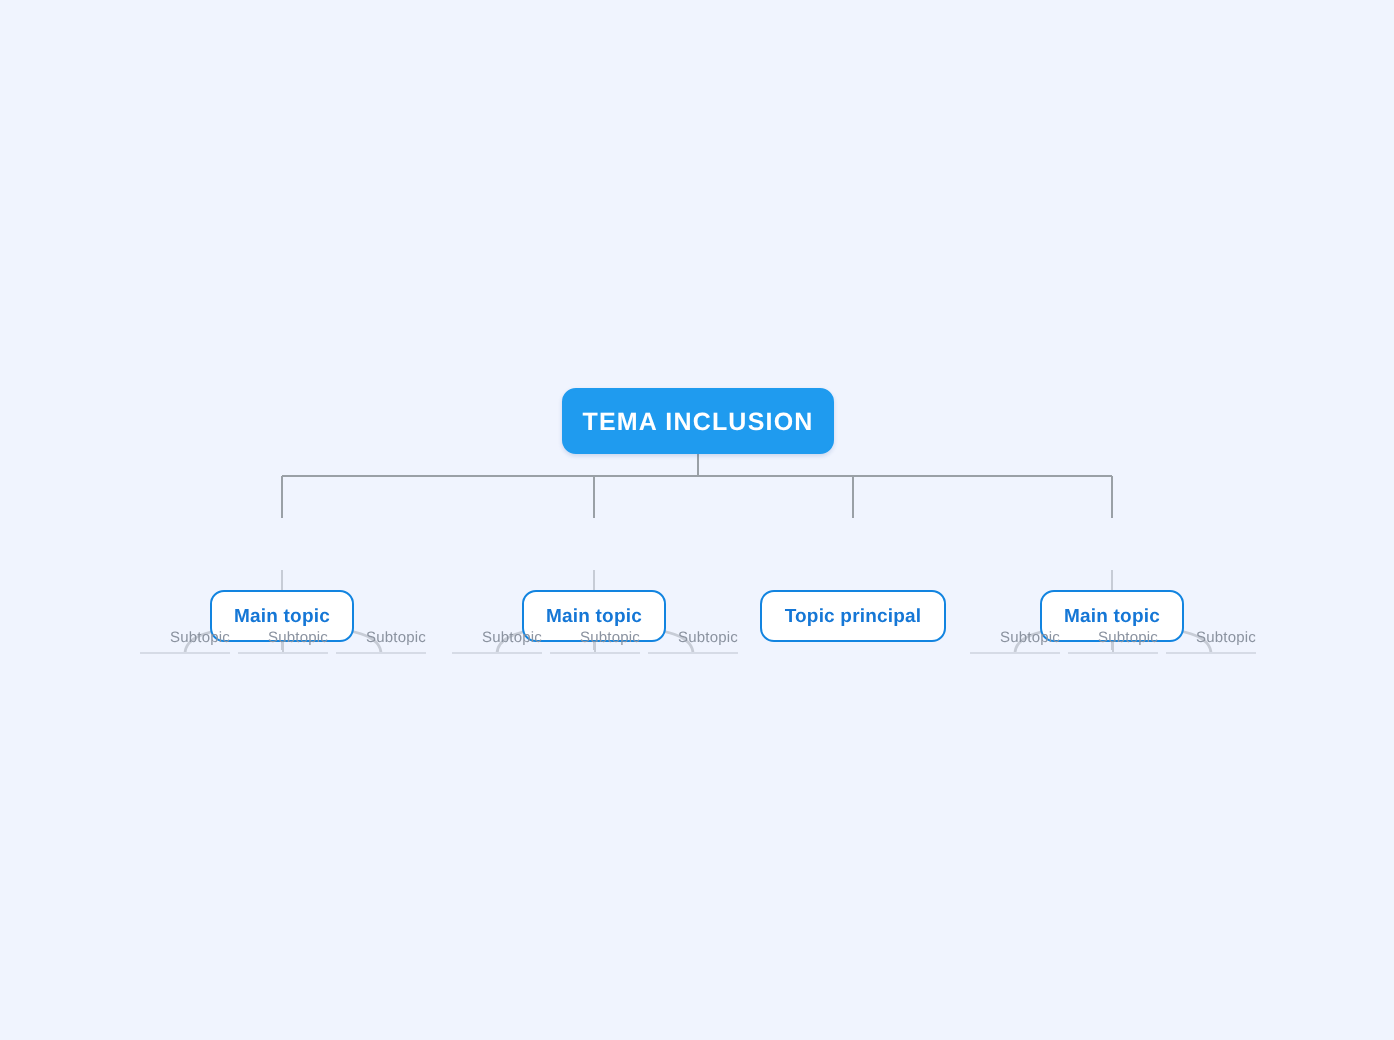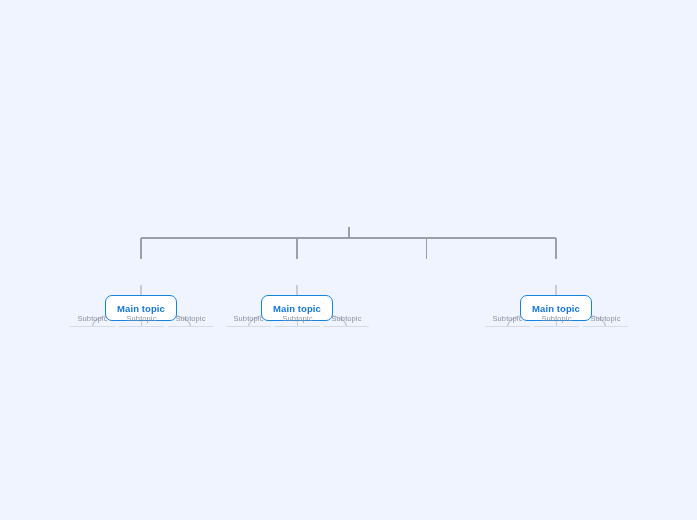--- a/index.html
+++ b/index.html
@@ -57,21 +57,21 @@
     letter-spacing: 0.1px;
     margin-top: 36px;
   }
   .node-sub {
     color: #8b93a0;
     font-size: 7.5px;
     font-weight: normal;
     letter-spacing: 0.1px;
     border-bottom: 1.5px solid #d6dbe6;
     background: transparent;
-    justify-content: center;
+    justify-content: flex-end;
     align-items: flex-start;
     padding-top: 1px;
   }
 </style>
 </head>
 <body>
 
 <div id="canvas">
   <svg id="edges" viewBox="0 0 697 520" xmlns="http://www.w3.org/2000/svg">
       <line x1="349" y1="227" x2="349" y2="238" stroke="#9aa0a6" stroke-width="1.4" shape-rendering="crispEdges"></line>
@@ -86,20 +86,23 @@
       <path d="M 297 303 C 297 317.88, 248.5 309, 248.5 327" stroke="#c7ccd6" stroke-width="1.4" fill="none"></path>
       <line x1="297" y1="303" x2="297.5" y2="327" stroke="#c7ccd6" stroke-width="1.4" shape-rendering="crispEdges"></line>
       <path d="M 297 303 C 297 317.88, 346.5 309, 346.5 327" stroke="#c7ccd6" stroke-width="1.4" fill="none"></path>
       <line x1="426.5" y1="238" x2="426.5" y2="259" stroke="#9aa0a6" stroke-width="1.4" shape-rendering="crispEdges"></line>
       <line x1="556" y1="238" x2="556" y2="259" stroke="#9aa0a6" stroke-width="1.4" shape-rendering="crispEdges"></line>
       <line x1="556" y1="285" x2="556" y2="303" stroke="#c7ccd6" stroke-width="1.4" shape-rendering="crispEdges"></line>
       <path d="M 556 303 C 556 317.88, 507.5 309, 507.5 327" stroke="#c7ccd6" stroke-width="1.4" fill="none"></path>
       <line x1="556" y1="303" x2="556.5" y2="327" stroke="#c7ccd6" stroke-width="1.4" shape-rendering="crispEdges"></line>
       <path d="M 556 303 C 556 317.88, 605.5 309, 605.5 327" stroke="#c7ccd6" stroke-width="1.4" fill="none"></path>
     </svg>
+<div class="node node-root" style="left: 281px; top: 194px; width: 136px; height: 33px;">
+      <span>TEMA INCLUSION</span>
+    </div>
     <div class="node node-main" style="left: 105px; top: 259px; width: 72px; height: 26px;">
       <span>Main topic</span>
     </div>
     <div class="node node-sub" style="left: 70px; top: 313px; width: 45px; height: 14px;">
       <span>Subtopic</span>
     </div>
     <div class="node node-sub" style="left: 119px; top: 313px; width: 45px; height: 14px;">
       <span>Subtopic</span>
     </div>
     <div class="node node-sub" style="left: 168px; top: 313px; width: 45px; height: 14px;">
@@ -110,20 +113,23 @@
     </div>
     <div class="node node-sub" style="left: 226px; top: 313px; width: 45px; height: 14px;">
       <span>Subtopic</span>
     </div>
     <div class="node node-sub" style="left: 275px; top: 313px; width: 45px; height: 14px;">
       <span>Subtopic</span>
     </div>
     <div class="node node-sub" style="left: 324px; top: 313px; width: 45px; height: 14px;">
       <span>Subtopic</span>
     </div>
+    <div class="node node-main" style="left: 380px; top: 259px; width: 93px; height: 26px;">
+      <span>Topic principal</span>
+    </div>
     <div class="node node-main" style="left: 520px; top: 259px; width: 72px; height: 26px;">
       <span>Main topic</span>
     </div>
     <div class="node node-sub" style="left: 485px; top: 313px; width: 45px; height: 14px;">
       <span>Subtopic</span>
     </div>
     <div class="node node-sub" style="left: 534px; top: 313px; width: 45px; height: 14px;">
       <span>Subtopic</span>
     </div>
     <div class="node node-sub" style="left: 583px; top: 313px; width: 45px; height: 14px;">

